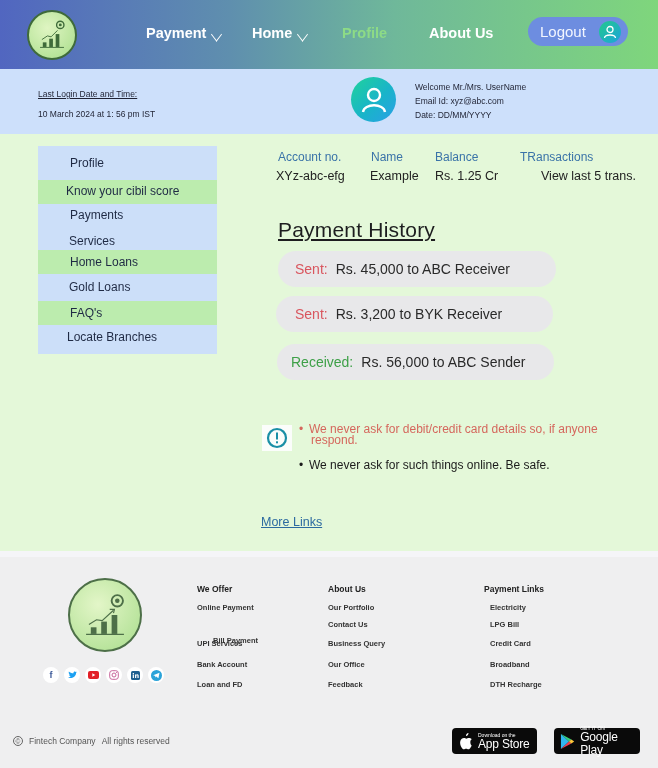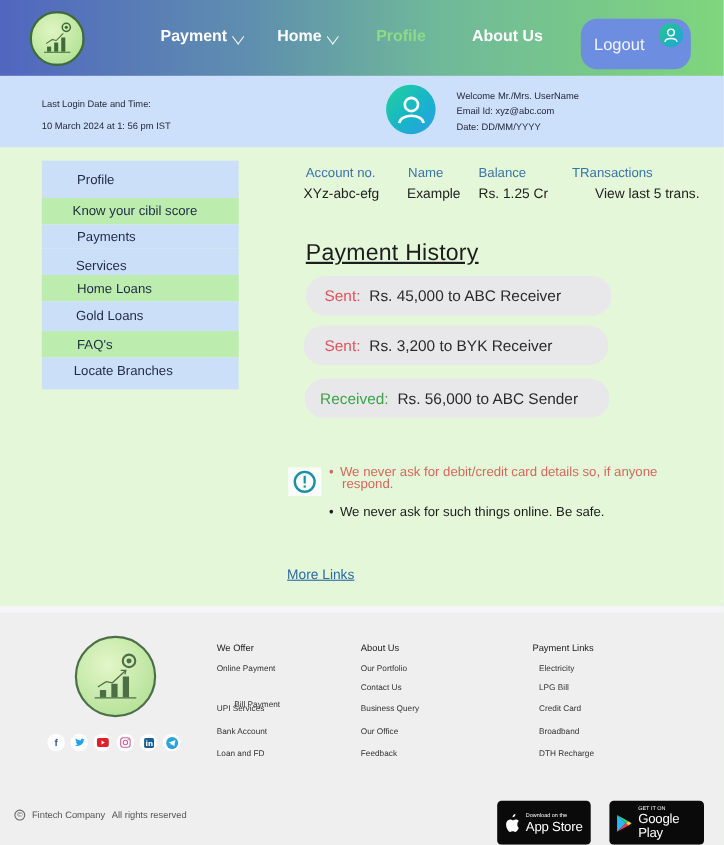--- a/index.html
+++ b/index.html
@@ -12,28 +12,28 @@
   .logo { position: absolute; left: 27px; top: 10px; width: 50px; height: 50px; border-radius: 50%;
     background: radial-gradient(circle at 40% 35%, #dff5c2, #a8dd8a); border: 2px solid #3f6b3a; overflow: hidden; }
   .logo svg { width: 100%; height: 100%; }
   .nav-item { position: absolute; top: 25px; font-size: 14.5px; font-weight: bold; color: #ffffff; white-space: nowrap; }
   .nav-item .chev { display: inline-block; width: 9px; height: 9px; border-right: 1.5px solid #fff; border-bottom: 1.5px solid #fff;
     transform: rotate(45deg) skew(8deg, 8deg); margin-left: 6px; position: relative; top: 1px; }
   .nav-payment { left: 146px; }
   .nav-home { left: 252px; }
   .nav-profile { left: 342px; color: #8ddb86; }
   .nav-about { left: 429px; }
-  .logout { position: absolute; left: 528px; top: 17px; width: 100px; height: 46px; border-radius: 15px;
+  .logout { position: absolute; left: 528px; top: 17px; width: 100px; height: 29px; border-radius: 15px;
     background: #6d8de0; color: #f3f6ff; font-size: 15px; display: flex; align-items: center; padding-left: 12px; }
   .logout-avatar { position: absolute; right: 7px; top: 4px; width: 22px; height: 22px; border-radius: 50%;
     background: linear-gradient(135deg, #22c98c, #1ea3dc); display: flex; align-items: center; justify-content: center; }
 
   
   .userbar { position: absolute; left: 0; top: 69px; width: 658px; height: 65px; background: #cde0fb; }
-  .login-label { position: absolute; left: 38px; top: 20px; font-size: 8.5px; color: #1f2233; }
+  .login-label { position: absolute; left: 38px; top: 20px; font-size: 8.5px; color: #1f2233; text-decoration: underline; }
   .login-value { position: absolute; left: 38px; top: 40px; font-size: 8.5px; color: #1f2233; }
   .user-avatar { position: absolute; left: 351px; top: 8px; width: 45px; height: 45px; border-radius: 50%;
     background: linear-gradient(135deg, #1fd39a 0%, #19b4c9 55%, #2a9fe6 100%); display: flex; align-items: center; justify-content: center; }
   .user-info { position: absolute; left: 415px; top: 11px; font-size: 8.5px; color: #1f2233; line-height: 14px; }
 
   
   .main { position: absolute; left: 0; top: 134px; width: 658px; height: 417px; background: #e4f8d9; }
   .sidebar { position: absolute; left: 38px; top: 12px; width: 179px; }
   .side-item { display: block; font-size: 12px; color: #1f2a44; }
   .side-item.blue { background: #ccdff9; }
@@ -58,26 +58,26 @@
   .more-links { position: absolute; left: 261px; top: 381px; font-size: 12.5px; color: #2c6aa0; text-decoration: underline; }
 
   
   .footer-strip { position: absolute; left: 0; top: 551px; width: 658px; height: 6px; background: #f5f5f8; }
   .footer-logo { position: absolute; left: 68px; top: 578px; width: 74px; height: 74px; border-radius: 50%;
     background: radial-gradient(circle at 40% 35%, #e3f6c8, #a9dd8c); border: 2.5px solid #4d6f48; overflow: hidden; }
   .footer-logo svg { width: 100%; height: 100%; }
   .socials { position: absolute; left: 43px; top: 667px; display: flex; gap: 5px; }
   .soc { width: 16px; height: 16px; border-radius: 50%; background: #ffffff; display: flex; align-items: center; justify-content: center;
     font-size: 9px; font-weight: bold; }
-  .fcol { position: absolute; top: 584px; font-size: 8px; color: #2c2c2c; }
+  .fcol { position: absolute; top: 584px; font-size: 8px; color: #2c2c2c; font-weight: bold; }
   .fcol .fh { font-size: 8.5px; color: #222; margin-bottom: 0; }
   .fcol .fl { position: absolute; left: 0; font-size: 7.5px; color: #333; white-space: nowrap; }
   .copyright { position: absolute; left: 13px; top: 736px; font-size: 8.5px; color: #555; display: flex; align-items: center; gap: 6px; }
   .copy-mark { width: 10px; height: 10px; border-radius: 50%; border: 1px solid #666; font-size: 6.5px; display: flex; align-items: center; justify-content: center; }
-  .store-btn { position: absolute; top: 728px; height: 40px; border-radius: 4px; background: #0a0a0a; color: #fff; display: flex; align-items: center; padding-left: 6px; }
+  .store-btn { position: absolute; top: 728px; height: 26px; border-radius: 4px; background: #0a0a0a; color: #fff; display: flex; align-items: center; padding-left: 6px; }
   .store-btn .small { font-size: 5px; line-height: 6px; display: block; }
   .store-btn .big { font-size: 12px; line-height: 13px; display: block; letter-spacing: -0.2px; }
 </style>
 </head>
 <body>
 
 <div class="header">
   <div class="logo">
     <svg viewBox="0 0 50 50">
       <rect x="15" y="33" width="4" height="5" fill="#3f6b3a"></rect>

